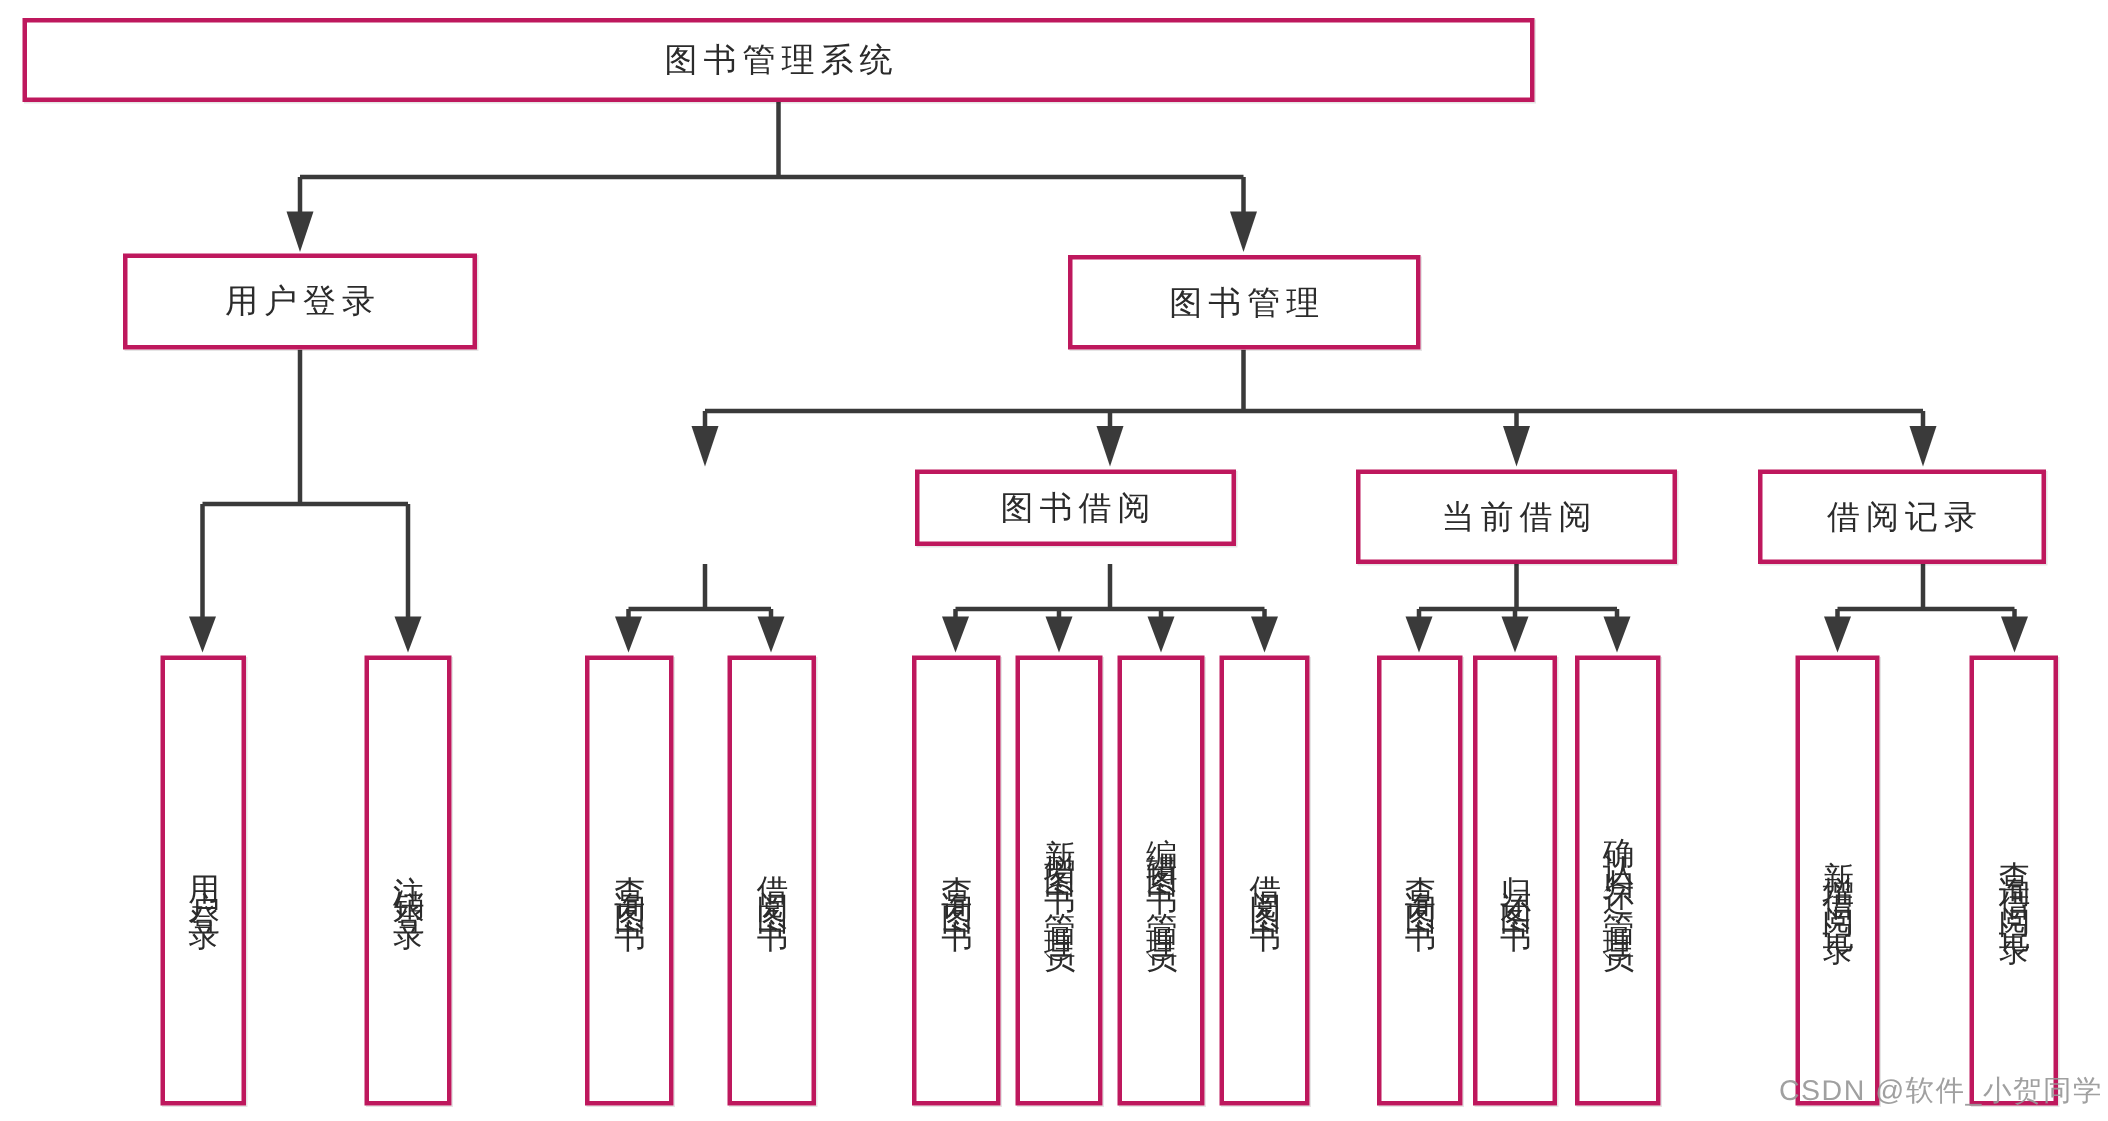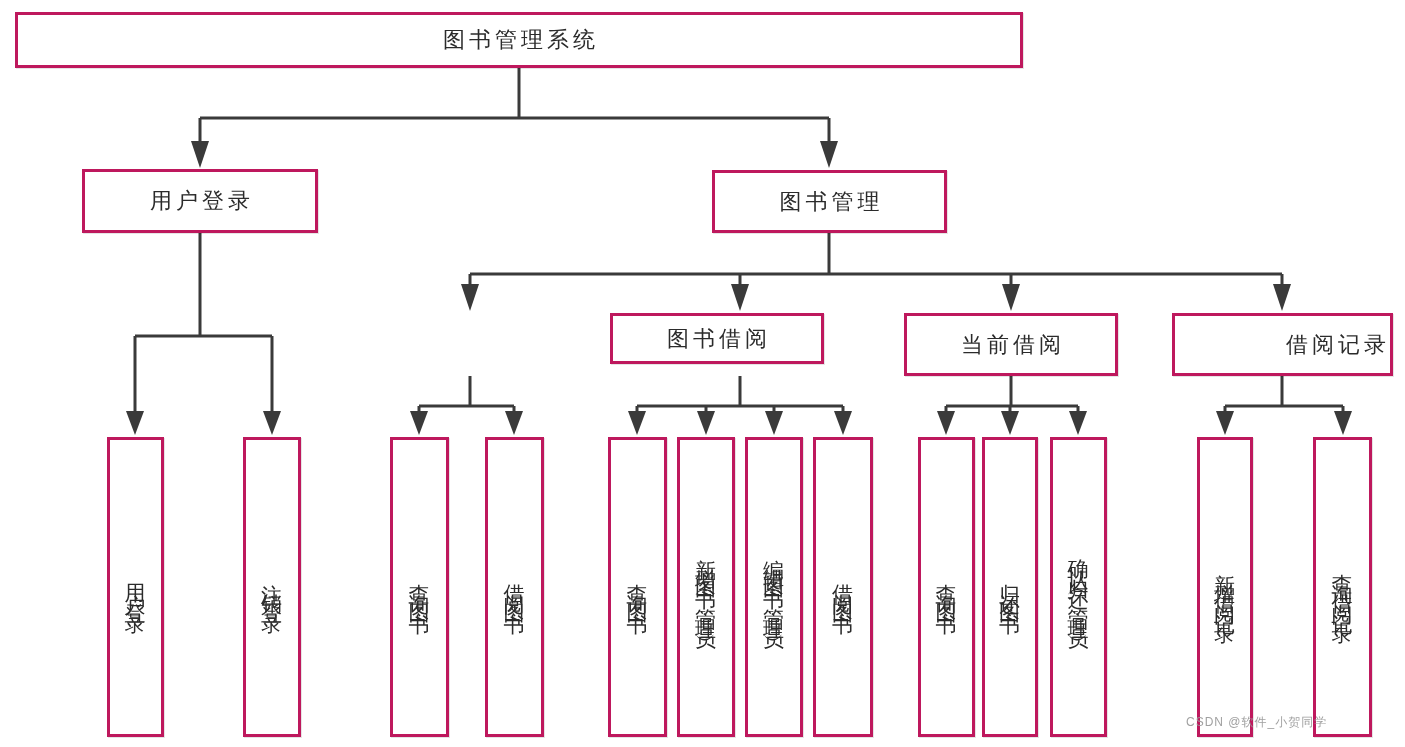--- a/index.html
+++ b/index.html
@@ -26,21 +26,21 @@
     writing-mode:vertical-rl;
     text-orientation:mixed;
     font-size:21px;
     line-height:1;
     letter-spacing:10px;
     white-space:nowrap;
   }
   #watermark{
     position:absolute;
     left:1186px;top:714px;
-    font-size:12px;
+    font-size:19px;
     letter-spacing:1px;
     color:rgba(152,152,152,0.92);
     z-index:5;
     white-space:nowrap;
   }
 </style>
 </head>
 <body>
 
 <div id="stage">
@@ -95,21 +95,21 @@
   <div class="node hbox" style="left:712px;top:170px;width:235px;height:63px;">
     <span>图书管理</span>
   </div>
 
   <div class="node hbox" style="left:610px;top:313px;width:214px;height:51px;">
     <span>图书借阅</span>
   </div>
   <div class="node hbox" style="left:904px;top:313px;width:214px;height:63px;">
     <span>当前借阅</span>
   </div>
-  <div class="node hbox" style="left:1172px;top:313px;width:221px;height:63px;justify-content:flex-end;">
+  <div class="node hbox" style="left:1172px;top:313px;width:192px;height:63px;">
     <span>借阅记录</span>
   </div>
 
   <div class="node vbox" style="left:107px;top:437px;width:57px;height:300px;">
     <span class="vtext">用户登录</span>
   </div>
   <div class="node vbox" style="left:243px;top:437px;width:58px;height:300px;">
     <span class="vtext">注销登录</span>
   </div>
 

